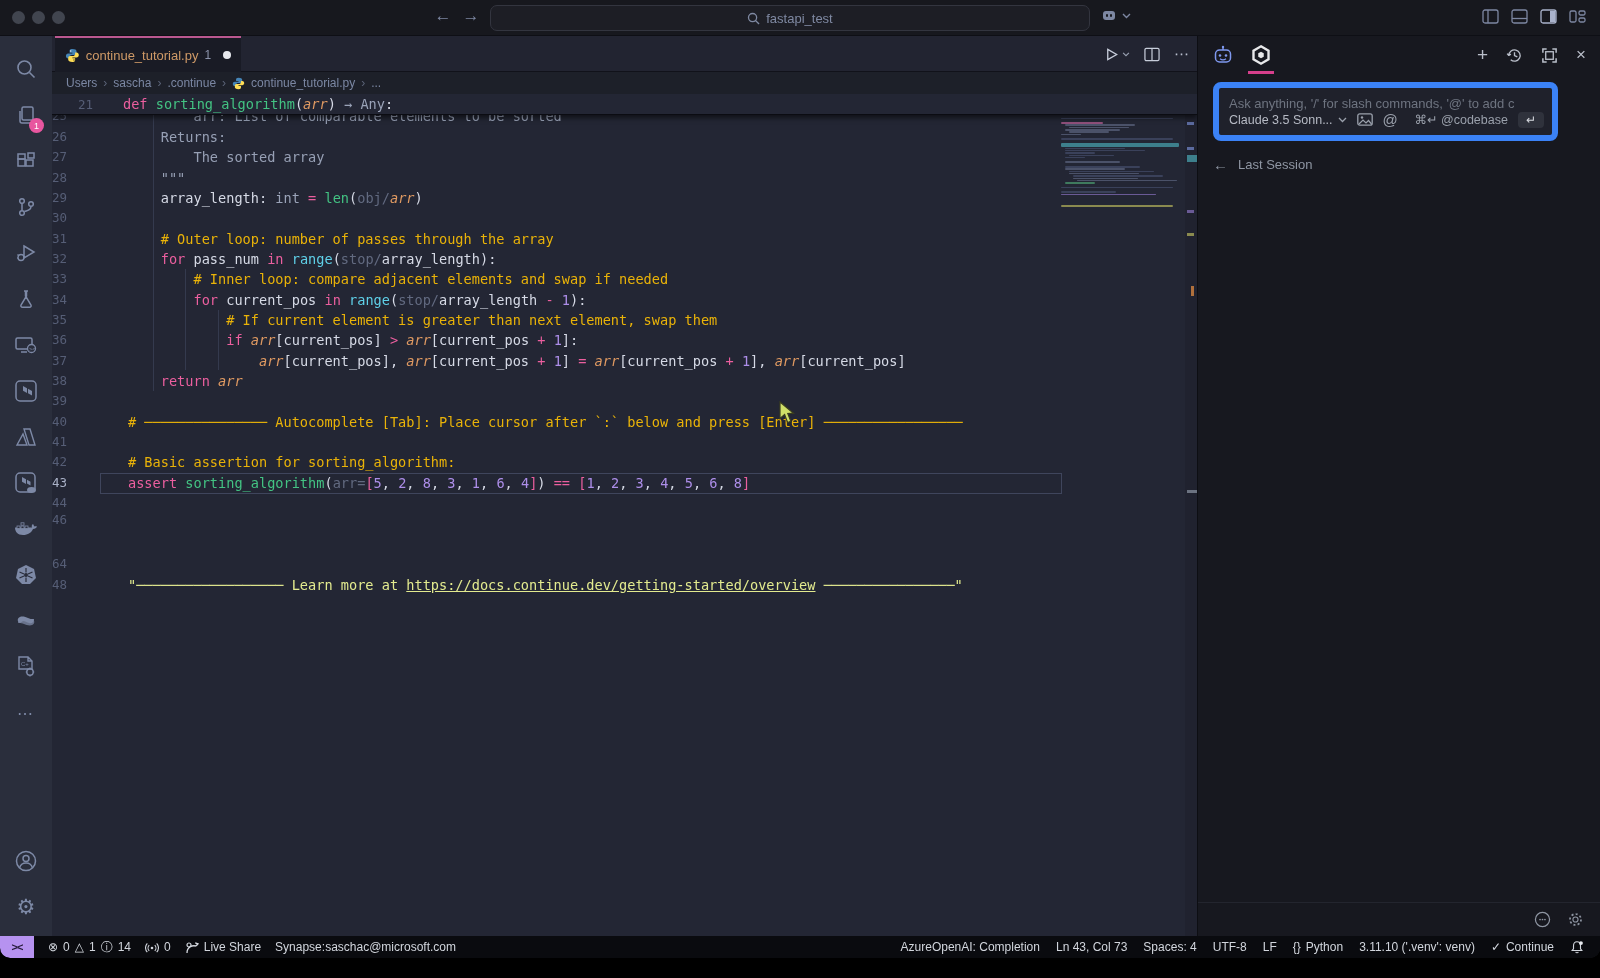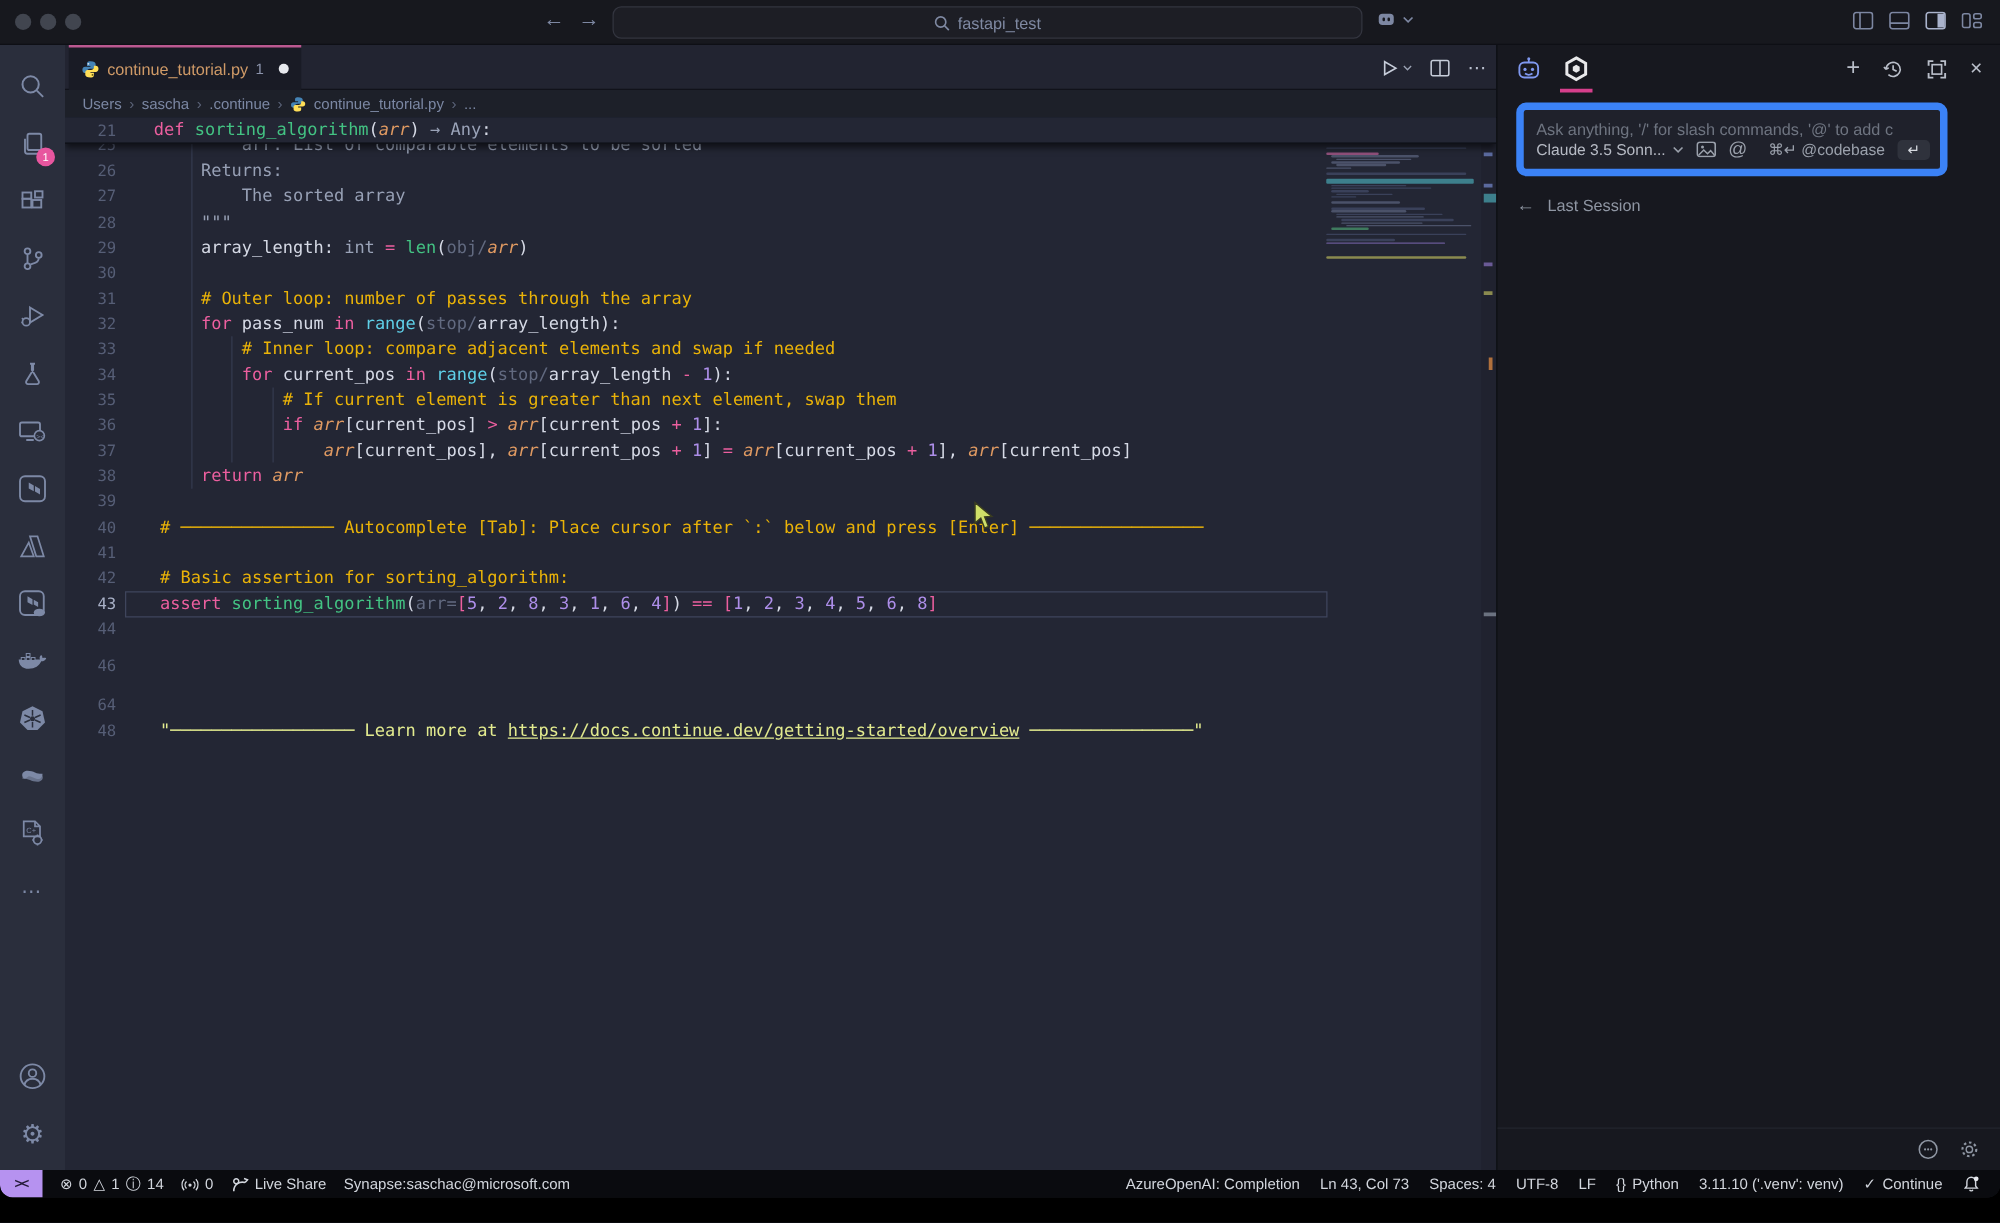--- a/index.html
+++ b/index.html
@@ -43,21 +43,21 @@
   .tab-dot { width:8px; height:8px; border-radius:50%; background:#e7e9ee; margin-left:6px; }
   .ed-actions { position:absolute; right:8px; top:0; height:36px; display:flex; align-items:center; gap:14px; color:#b9bfce; }
   .breadcrumb { height:22px; display:flex; align-items:center; gap:6px; padding-left:14px;
     color:#7b87a3; font-size:12px; background:#1d2029; }
   .bc-sep { color:#5b6378; }
 
   
   .codearea { position:absolute; top:58px; left:0; right:0; bottom:0; overflow:hidden;
     font-family:"DejaVu Sans Mono", monospace; font-size:13.6px; }
   .crow { position:absolute; left:0; right:0; height:20.35px; line-height:20.35px; white-space:pre; z-index:2; }
-  .crow .ln { position:absolute; left:0; width:41px; text-align:right; color:#565e76; font-size:12.5px; }
+  .crow .ln { position:absolute; left:0; width:41px; color:#565e76; font-size:12.5px; }
   .crow .ct { position:absolute; left:76px; }
   .crow.cur .ln { color:#a9b1c7; }
   .curline-box { position:absolute; left:48px; width:962px; height:21px; border:1px solid #3f455c; z-index:1; }
   .sticky { position:absolute; top:0; left:0; right:0; height:21px; line-height:21px; background:#232634;
     z-index:6; box-shadow:0 3px 5px rgba(0,0,0,.55); border-bottom:1px solid #0b0c12; white-space:pre; }
   .sticky .ln { position:absolute; left:0; width:41px; text-align:right; color:#565e76; font-size:12.5px; }
   .sticky .ct { position:absolute; left:71px; }
   .iguide { position:absolute; width:1px; background:#343a4e; z-index:1; }
 
   
@@ -353,21 +353,21 @@
           <div class="crow" style="top: 215.95px;"><span class="ln">35</span><span class="ct"><span class="tk-co">            # If current element is greater than next element, swap them</span></span></div>
           <div class="crow" style="top: 236.3px;"><span class="ln">36</span><span class="ct"><span class="tk-tx">            </span><span class="tk-kw">if</span><span class="tk-tx"> </span><span class="tk-pa">arr</span><span class="tk-tx">[current_pos] </span><span class="tk-kw">&gt;</span><span class="tk-tx"> </span><span class="tk-pa">arr</span><span class="tk-tx">[current_pos </span><span class="tk-kw">+</span><span class="tk-tx"> </span><span class="tk-nu">1</span><span class="tk-tx">]:</span></span></div>
           <div class="crow" style="top: 256.65px;"><span class="ln">37</span><span class="ct"><span class="tk-tx">                </span><span class="tk-pa">arr</span><span class="tk-tx">[current_pos], </span><span class="tk-pa">arr</span><span class="tk-tx">[current_pos </span><span class="tk-kw">+</span><span class="tk-tx"> </span><span class="tk-nu">1</span><span class="tk-tx">] </span><span class="tk-kw">=</span><span class="tk-tx"> </span><span class="tk-pa">arr</span><span class="tk-tx">[current_pos </span><span class="tk-kw">+</span><span class="tk-tx"> </span><span class="tk-nu">1</span><span class="tk-tx">], </span><span class="tk-pa">arr</span><span class="tk-tx">[current_pos]</span></span></div>
           <div class="crow" style="top: 277px;"><span class="ln">38</span><span class="ct"><span class="tk-tx">    </span><span class="tk-kw">return</span><span class="tk-tx"> </span><span class="tk-pa">arr</span></span></div>
           <div class="crow" style="top: 297.35px;"><span class="ln">39</span><span class="ct"></span></div>
           <div class="crow" style="top: 317.7px;"><span class="ln">40</span><span class="ct"><span class="tk-co"># ─────────────── Autocomplete [Tab]: Place cursor after `:` below and press [Enter] ─────────────────</span></span></div>
           <div class="crow" style="top: 338.05px;"><span class="ln">41</span><span class="ct"></span></div>
           <div class="crow" style="top: 358.4px;"><span class="ln">42</span><span class="ct"><span class="tk-co"># Basic assertion for sorting_algorithm:</span></span></div>
           <div class="crow cur" style="top: 378.75px;"><span class="ln">43</span><span class="ct"><span class="tk-kw">assert</span><span class="tk-tx"> </span><span class="tk-fn">sorting_algorithm</span><span class="tk-tx">(</span><span class="tk-hi">arr=</span><span class="tk-kw">[</span><span class="tk-nu">5</span><span class="tk-tx">, </span><span class="tk-nu">2</span><span class="tk-tx">, </span><span class="tk-nu">8</span><span class="tk-tx">, </span><span class="tk-nu">3</span><span class="tk-tx">, </span><span class="tk-nu">1</span><span class="tk-tx">, </span><span class="tk-nu">6</span><span class="tk-tx">, </span><span class="tk-nu">4</span><span class="tk-kw">]</span><span class="tk-tx">) </span><span class="tk-kw">==</span><span class="tk-tx"> </span><span class="tk-kw">[</span><span class="tk-nu">1</span><span class="tk-tx">, </span><span class="tk-nu">2</span><span class="tk-tx">, </span><span class="tk-nu">3</span><span class="tk-tx">, </span><span class="tk-nu">4</span><span class="tk-tx">, </span><span class="tk-nu">5</span><span class="tk-tx">, </span><span class="tk-nu">6</span><span class="tk-tx">, </span><span class="tk-nu">8</span><span class="tk-kw">]</span></span></div>
           <div class="crow" style="top: 399.1px;"><span class="ln">44</span><span class="ct"></span></div>
-          <div class="crow" style="top: 429px;"><span class="ln">46</span><span class="ct"></span></div>
+          <div class="crow" style="top: 416px;"><span class="ln">46</span><span class="ct"></span></div>
           <div class="crow" style="top: 460.15px;"><span class="ln">64</span><span class="ct"></span></div>
           <div class="crow" style="top: 480.5px;"><span class="ln">48</span><span class="ct"><span class="tk-st">"────────────────── Learn more at </span><span class="tk-su">https://docs.continue.dev/getting-started/overview</span><span class="tk-st"> ────────────────"</span></span></div>
           <div class="sticky" id="stickyline"><span class="ln">21</span><span class="ct"><span class="tk-kw">def </span><span class="tk-fn">sorting_algorithm</span><span class="tk-tx">(</span><span class="tk-pa">arr</span><span class="tk-tx">) </span><span class="tk-ty">→ Any</span><span class="tk-tx">:</span></span></div>
 
         <div class="minimap" id="minimap">
           <div class="mm-logo">Continue</div>
         <div class="mm-row mm-d" style="margin-left: 0px; width: 60px;"></div>
             <div class="mm-row" style="margin-left: 0px; width: 0px;"></div>
             <div class="mm-row mm-d" style="margin-left: 0px; width: 112px;"></div>
             <div class="mm-row" style="margin-left: 0px; width: 0px;"></div>

